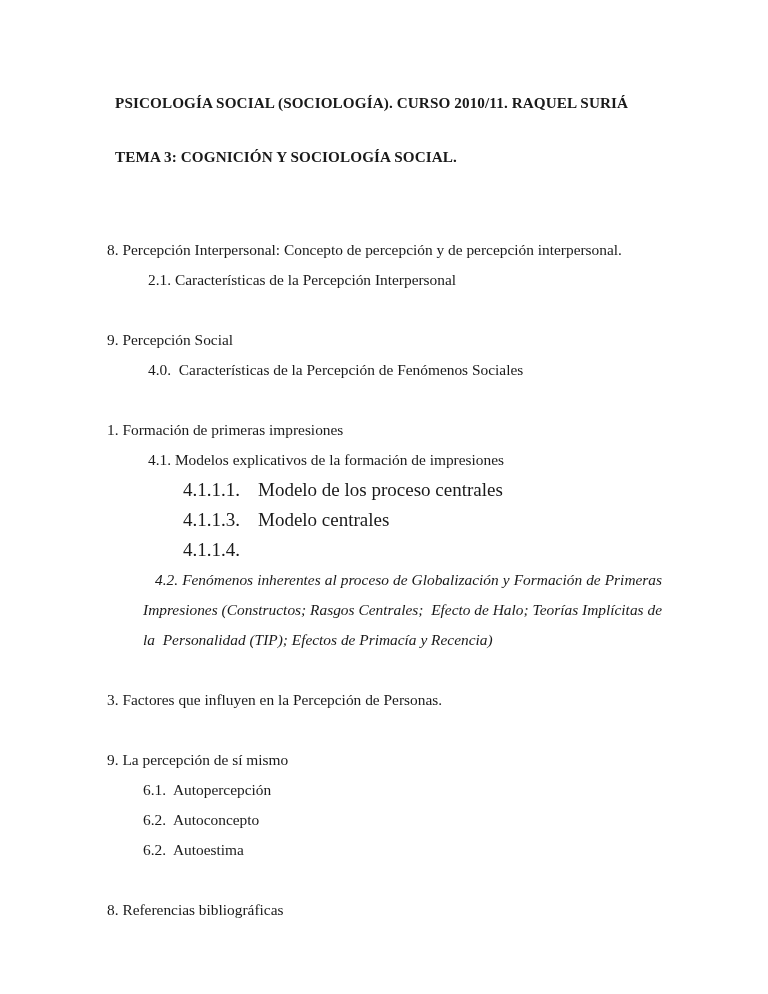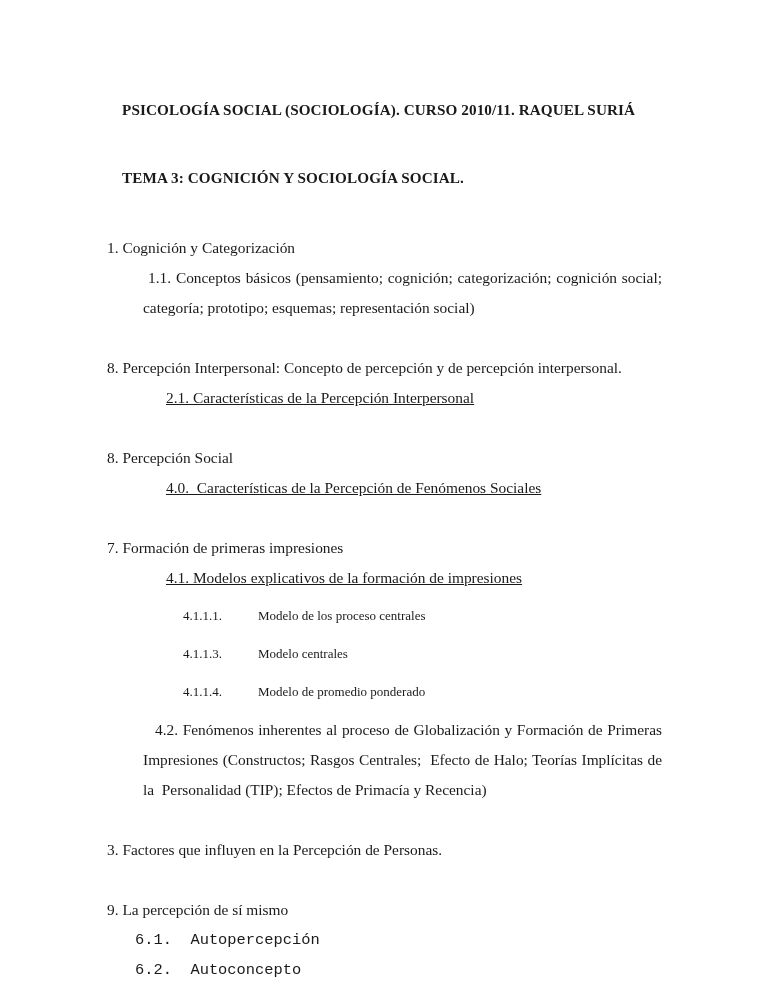--- a/index.html
+++ b/index.html
@@ -28,59 +28,59 @@
     top: 84px;
     width: 555px;
   }
 
   
   .doc-header {
     font-weight: bold;
     font-size: 15.2px;
     line-height: 21px;
     letter-spacing: 0.1px;
-    margin: 15px;
+    margin: 8px;
   }
   .header-gap { height: 17px; }
 
   
   .block { margin: 0; }
   .block-gap { height: 30px; }
 
   .line {
     font-size: 15.4px;
     line-height: 30px;
     margin: 0;
     white-space: pre-wrap;
   }
 
   
   .lvl0 { margin-left: 0px; }
-  .lvl1 { margin-left: 59px; text-decoration: underline; }
-  .lvl1b { margin-left: 28px; font-family: Liberation Mono, monospace; }
+  .lvl1 { margin-left: 41px; }
+  .lvl1b { margin-left: 36px; }
 
   
   .para {
     font-size: 15.4px;
     line-height: 30px;
     margin: 0;
     margin-left: 36px;
     width: 519px;
     text-align: justify;
     text-justify: inter-word;
     white-space: pre-wrap;
   }
   .para.indent-41 { text-indent: 5px; }
-  .para.indent-48 { text-indent: 12px; }
+  .para.indent-48 { text-indent: 12px; font-style: italic; }
 
   
   .tabline {
-    font-size: 13px;
+    font-size: 19px;
     line-height: 30px;
-    margin: 8px;
+    margin: 0;
     margin-left: 76px;
     display: flex;
   }
   .tabline .num {
     display: inline-block;
     width: 75px;
     flex: 0 0 75px;
   }
   .tabline .lbl { display: inline-block; }
 </style>
@@ -89,73 +89,69 @@
 
 <div class="page">
   <div class="content">
 
     <p class="doc-header">PSICOLOGÍA SOCIAL (SOCIOLOGÍA). CURSO 2010/11. RAQUEL SURIÁ</p>
     <div class="header-gap"></div>
     <p class="doc-header">TEMA 3: COGNICIÓN Y  SOCIOLOGÍA SOCIAL.</p>
 
     <div class="block-gap"></div>
 
-    <div class="block">
-      <p class="line lvl0">1. Cognición y Categorización</p>
-      <p class="para indent-41">1.1. Conceptos básicos (pensamiento; cognición; categorización; cognición social; categoría; prototipo; esquemas; representación social)</p>
-    </div>
 
     <div class="block-gap"></div>
 
     <div class="block">
       <p class="line lvl0">8. Percepción Interpersonal: Concepto de percepción y de percepción interpersonal.</p>
       <p class="line lvl1">2.1. Características de la Percepción Interpersonal</p>
     </div>
 
     <div class="block-gap"></div>
 
     <div class="block">
-      <p class="line lvl0">8. Percepción Social</p>
+      <p class="line lvl0">9. Percepción Social</p>
       <p class="line lvl1">4.0.  Características de la Percepción de Fenómenos Sociales</p>
     </div>
 
     <div class="block-gap"></div>
 
     <div class="block">
-      <p class="line lvl0">7. Formación de primeras impresiones</p>
+      <p class="line lvl0">1. Formación de primeras impresiones</p>
       <p class="line lvl1">4.1. Modelos explicativos de la formación de impresiones</p>
 
       <div class="tabline">
         <span class="num">4.1.1.1.</span>
         <span class="lbl">Modelo de los proceso centrales</span>
       </div>
       <div class="tabline">
         <span class="num">4.1.1.3.</span>
         <span class="lbl">Modelo centrales</span>
       </div>
       <div class="tabline">
         <span class="num">4.1.1.4.</span>
-        <span class="lbl">Modelo de promedio ponderado</span>
       </div>
 
       <p class="para indent-48">4.2. Fenómenos inherentes al proceso de Globalización y Formación de Primeras Impresiones (Constructos; Rasgos Centrales;  Efecto de Halo; Teorías Implícitas de la  Personalidad (TIP); Efectos de Primacía y Recencia)</p>
     </div>
 
     <div class="block-gap"></div>
 
     <div class="block">
       <p class="line lvl0">3. Factores que influyen en la Percepción de Personas.</p>
     </div>
 
     <div class="block-gap"></div>
 
     <div class="block">
       <p class="line lvl0">9. La percepción de sí mismo</p>
       <p class="line lvl1b">6.1.  Autopercepción</p>
       <p class="line lvl1b">6.2.  Autoconcepto</p>
+      <p class="line lvl1b">6.2.  Autoestima</p>
     </div>
 
     <div class="block-gap"></div>
 
     <div class="block">
       <p class="line lvl0">8. Referencias bibliográficas</p>
     </div>
 
   </div>
 </div>

